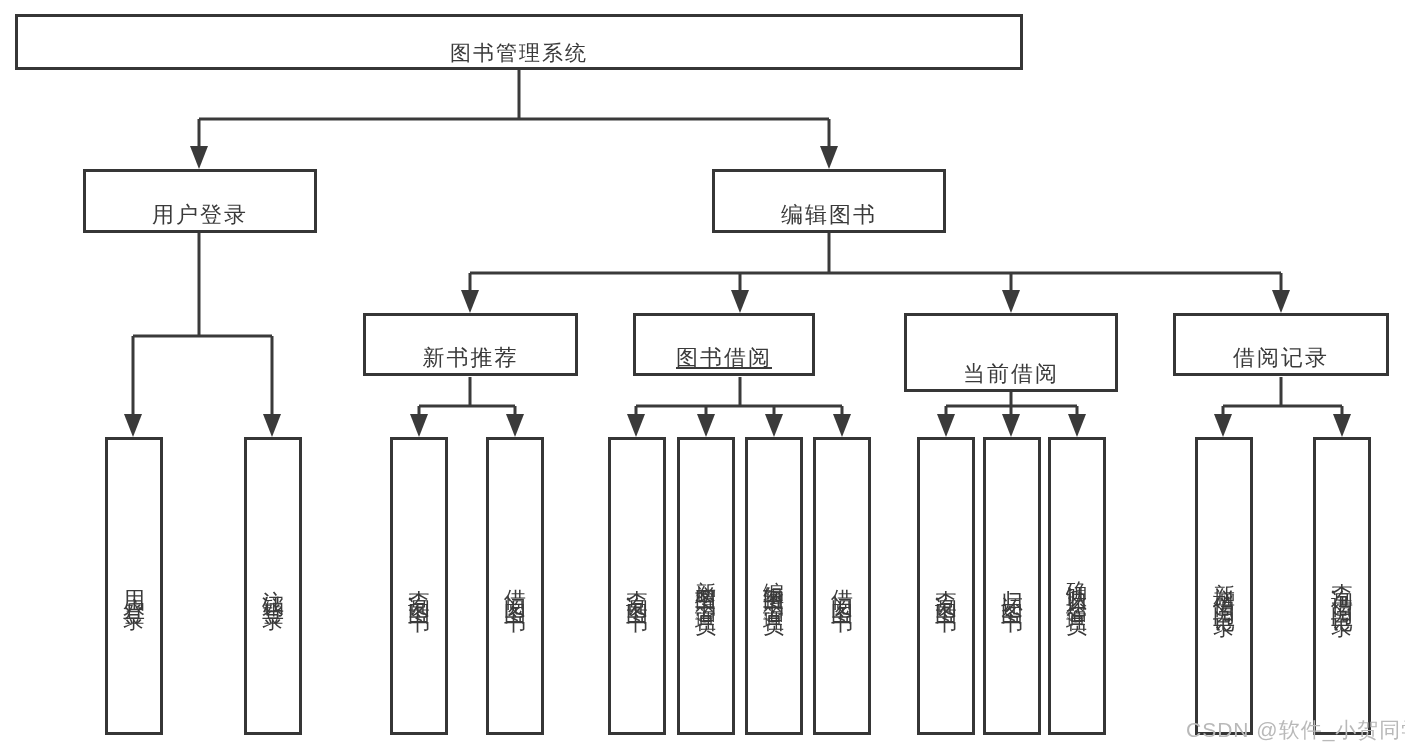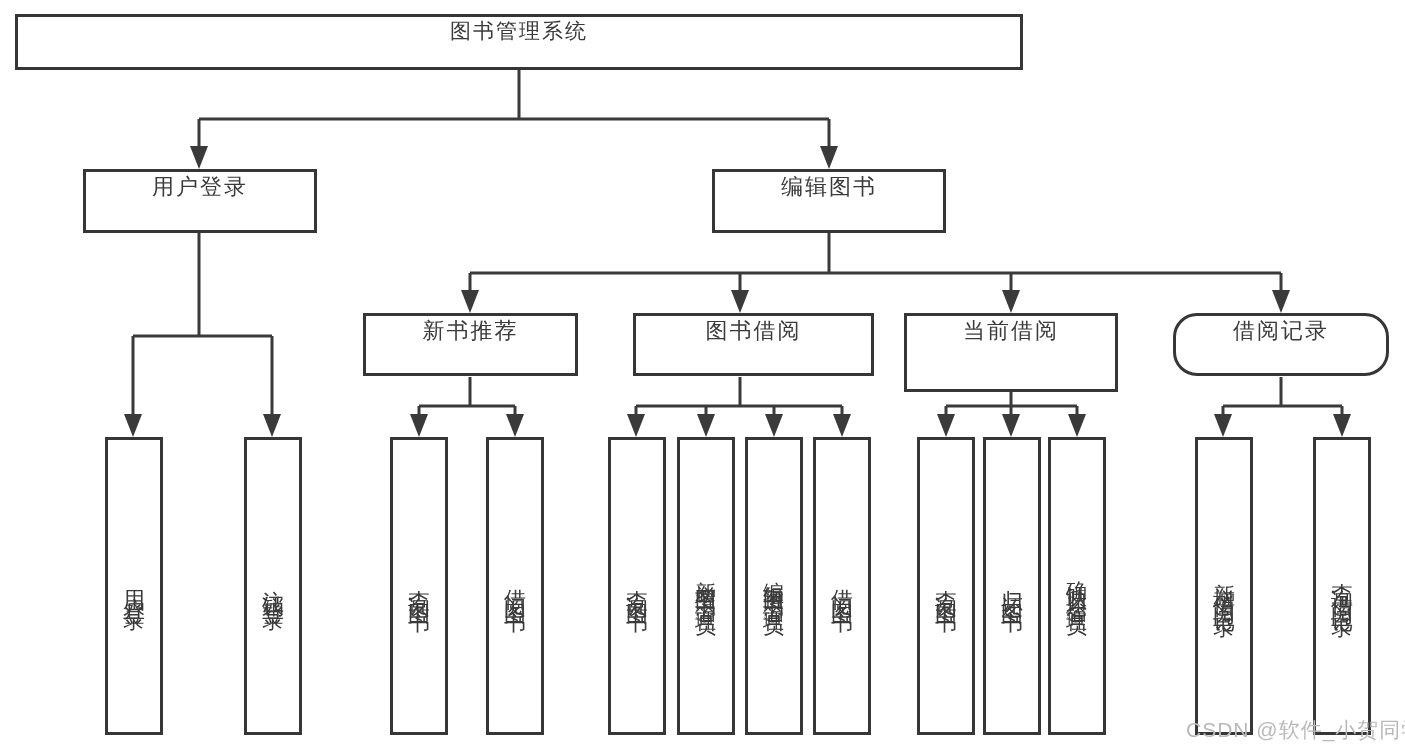--- a/index.html
+++ b/index.html
@@ -15,21 +15,21 @@
   .connectors {
     position: absolute;
     left: 0; top: 0;
     width: 1405px; height: 747px;
   }
   .node {
     position: absolute;
     background: #ffffff;
     border: 3px solid #363636;
     display: flex;
-    align-items: flex-start;
+    align-items: flex-end;
     justify-content: center;
     color: #3a3a3a;
     font-size: 22px;
     letter-spacing: 2px;
   }
   .node.root { font-size: 21px; }
   .leaf {
     position: absolute;
     background: #ffffff;
     border: 3px solid #363636;
@@ -113,27 +113,27 @@
   <div class="node" style="left:83px; top:169px; width:234px; height:64px;">
     <span>用户登录</span>
   </div>
   <div class="node" style="left:712px; top:169px; width:234px; height:64px;">
     <span>编辑图书</span>
   </div>
 
   <div class="node" style="left:363px; top:313px; width:215px; height:63px;">
     <span>新书推荐</span>
   </div>
-  <div class="node" style="left:633px; top:313px; width:241px; height:63px;">
+  <div class="node" style="left:633px; top:313px; width:182px; height:63px;text-decoration:underline;">
     <span>图书借阅</span>
   </div>
   <div class="node" style="left:904px; top:313px; width:214px; height:79px;">
     <span>当前借阅</span>
   </div>
-  <div class="node" style="left:1173px; top:313px; width:216px; height:63px;border-radius:24px;">
+  <div class="node" style="left:1173px; top:313px; width:216px; height:63px;">
     <span>借阅记录</span>
   </div>
 
   <div class="leaf" style="left:105px;">
     <span class="vtext">用户登录</span>
   </div>
   <div class="leaf" style="left:244px;">
     <span class="vtext">注销登录</span>
   </div>
 

